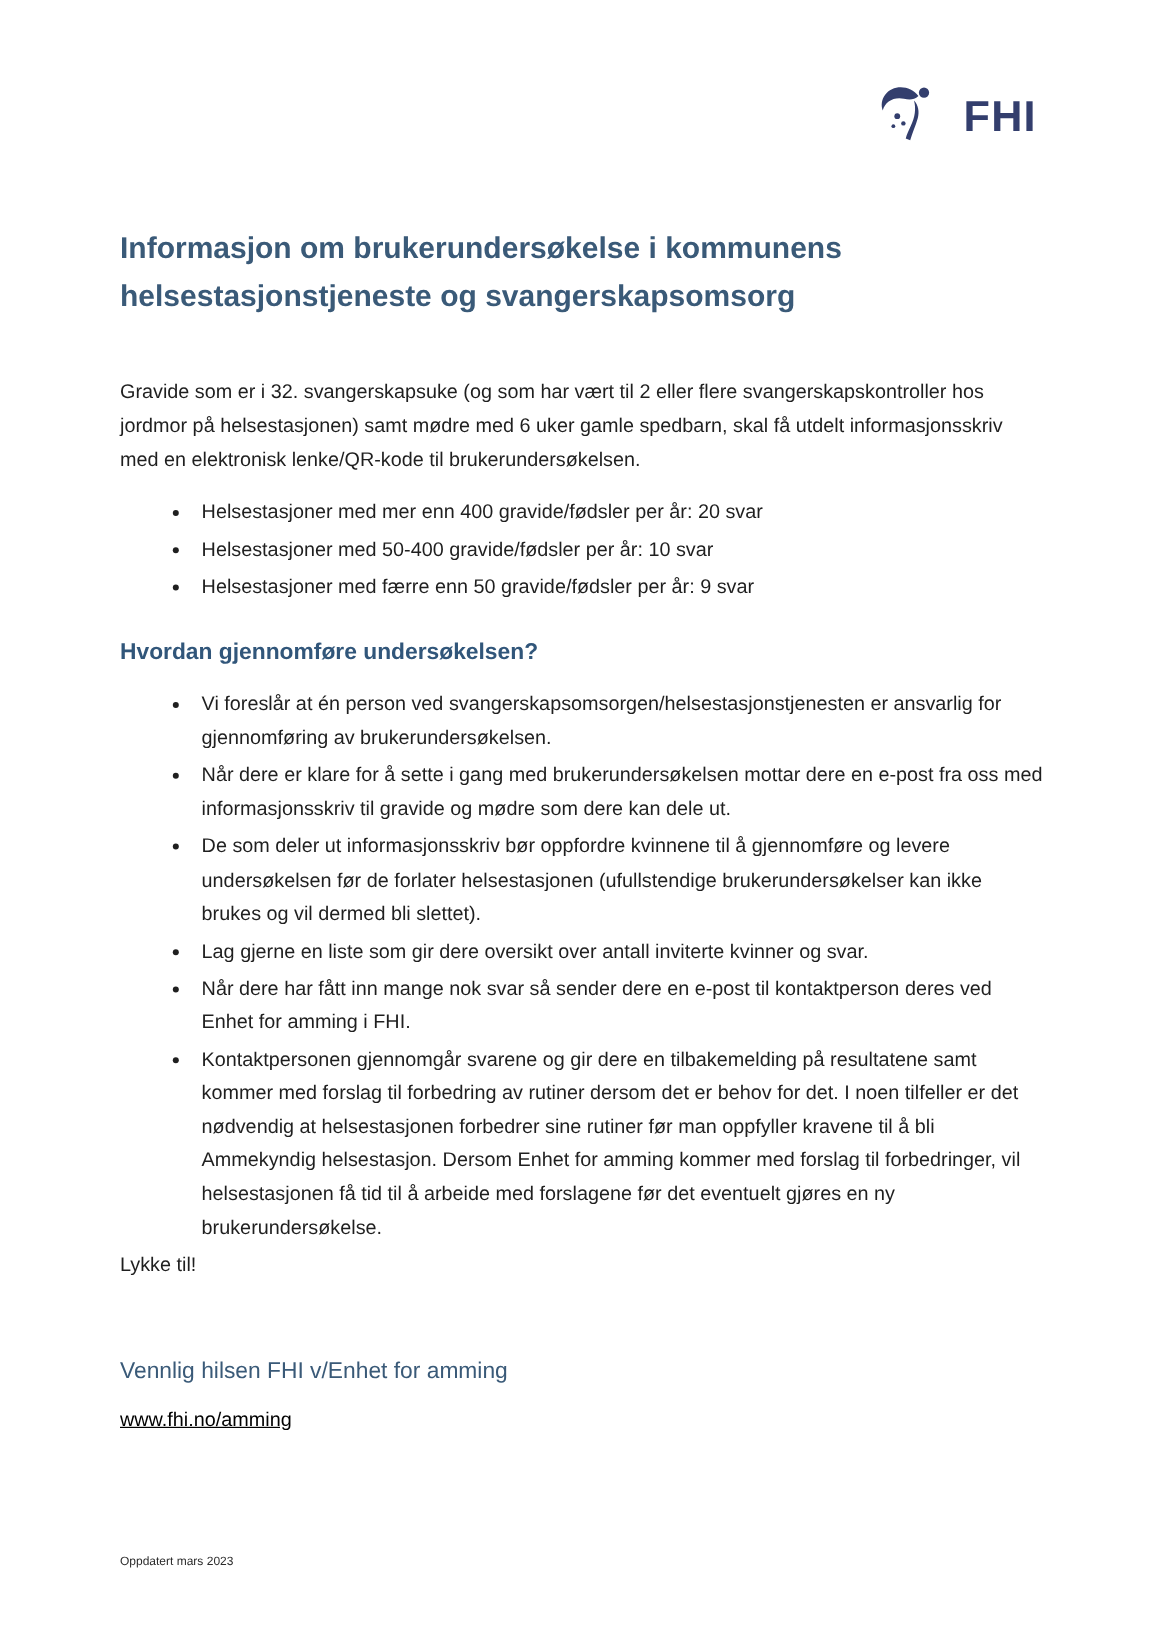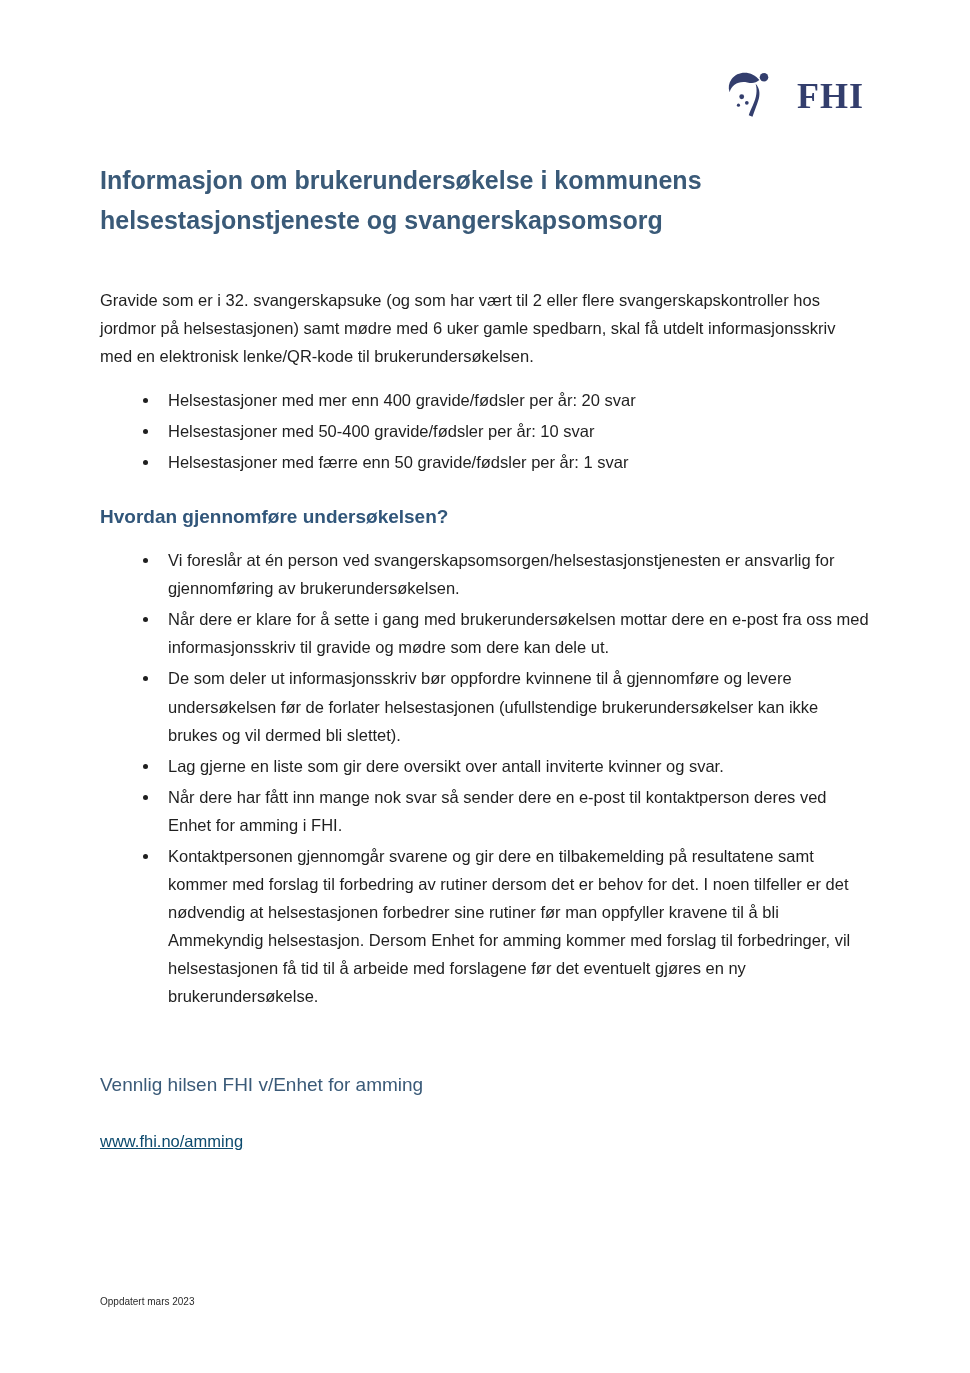--- a/index.html
+++ b/index.html
@@ -21,36 +21,35 @@
   .logo-row {
     display: flex;
     justify-content: flex-end;
     align-items: center;
     padding: 68px 106px 0 0;
   }
   .logo {
     display: flex;
     align-items: center;
     gap: 20px;
-    font-family: Liberation Serif, serif;
   }
   .logo-text {
     font-size: 36px;
     font-weight: 700;
     color: #333e6d;
     letter-spacing: 1px;
     line-height: 1;
   }
   .content {
     padding: 0 100px;
     width: 770px;
     box-sizing: content-box;
   }
   h1.doc-title {
-    margin: 36px 0 22px 0;
+    margin: 62px 0 22px 0;
     font-size: 25px;
     font-weight: 700;
     line-height: 1.6;
     color: #3a5a78;
   }
   p.body-text {
     margin: 0 0 13px 0;
     font-size: 16.5px;
     line-height: 1.7;
   }
@@ -80,23 +79,23 @@
     font-weight: 400;
     color: #3a5a78;
   }
   .closing {
     margin-top: 40px;
     font-size: 16.5px;
     line-height: 1.7;
   }
   a.doc-link {
     display: inline-block;
-    margin-top: 36px;
+    margin-top: 20px;
     font-size: 16.5px;
-    color: #0c4a6e;
+    color: #000000;
   }
   .footer-note {
     position: absolute;
     left: 100px;
     top: 1296px;
     font-size: 10px;
     color: #2b2b2b;
   }
 </style>
 </head>
@@ -126,34 +125,35 @@
 
     <h1 class="doc-title">Informasjon om brukerundersøkelse i kommunens helsestasjonstjeneste og svangerskapsomsorg</h1>
 
 
     <p class="body-text spaced-before">Gravide som er i 32. svangerskapsuke (og som har vært til 2 eller flere svangerskapskontroller hos jordmor på helsestasjonen) samt mødre med 6 uker gamle spedbarn, skal få utdelt informasjonsskriv med en elektronisk lenke/QR-kode til brukerundersøkelsen.</p>
 
 
     <ul class="doc-list">
       <li>Helsestasjoner med mer enn 400 gravide/fødsler per år: 20 svar</li>
       <li>Helsestasjoner med 50-400 gravide/fødsler per år: 10 svar</li>
-      <li>Helsestasjoner med færre enn 50 gravide/fødsler per år: 1 svar</li>
+      <li>Helsestasjoner med færre enn 50 gravide/fødsler per år: 9 svar</li>
     </ul>
 
     <h2 class="section-heading">Hvordan gjennomføre undersøkelsen?</h2>
 
     <ul class="doc-list">
       <li>Vi foreslår at én person ved svangerskapsomsorgen/helsestasjonstjenesten er ansvarlig for gjennomføring av brukerundersøkelsen.</li>
       <li>Når dere er klare for å sette i gang med brukerundersøkelsen mottar dere en e-post fra oss med informasjonsskriv til gravide og mødre som dere kan dele ut.</li>
       <li>De som deler ut informasjonsskriv bør oppfordre kvinnene til å gjennomføre og levere undersøkelsen før de forlater helsestasjonen (ufullstendige brukerundersøkelser kan ikke brukes og vil dermed bli slettet).</li>
       <li>Lag gjerne en liste som gir dere oversikt over antall inviterte kvinner og svar.</li>
       <li>Når dere har fått inn mange nok svar så sender dere en e-post til kontaktperson deres ved Enhet for amming i FHI.</li>
       <li>Kontaktpersonen gjennomgår svarene og gir dere en tilbakemelding på resultatene samt kommer med forslag til forbedring av rutiner dersom det er behov for det. I noen tilfeller er det nødvendig at helsestasjonen forbedrer sine rutiner før man oppfyller kravene til å bli Ammekyndig helsestasjon. Dersom Enhet for amming kommer med forslag til forbedringer, vil helsestasjonen få tid til å arbeide med forslagene før det eventuelt gjøres en ny brukerundersøkelse.</li>
     </ul>
 
+    <p class="body-text closing">Lykke til!</p>
 
     <h2 class="signature-heading">Vennlig hilsen FHI v/Enhet for amming</h2>
 
     <a class="doc-link" href="#">www.fhi.no/amming</a>
 
   </div>
 
   <div class="footer-note">Oppdatert mars 2023</div>
 
 </div>

